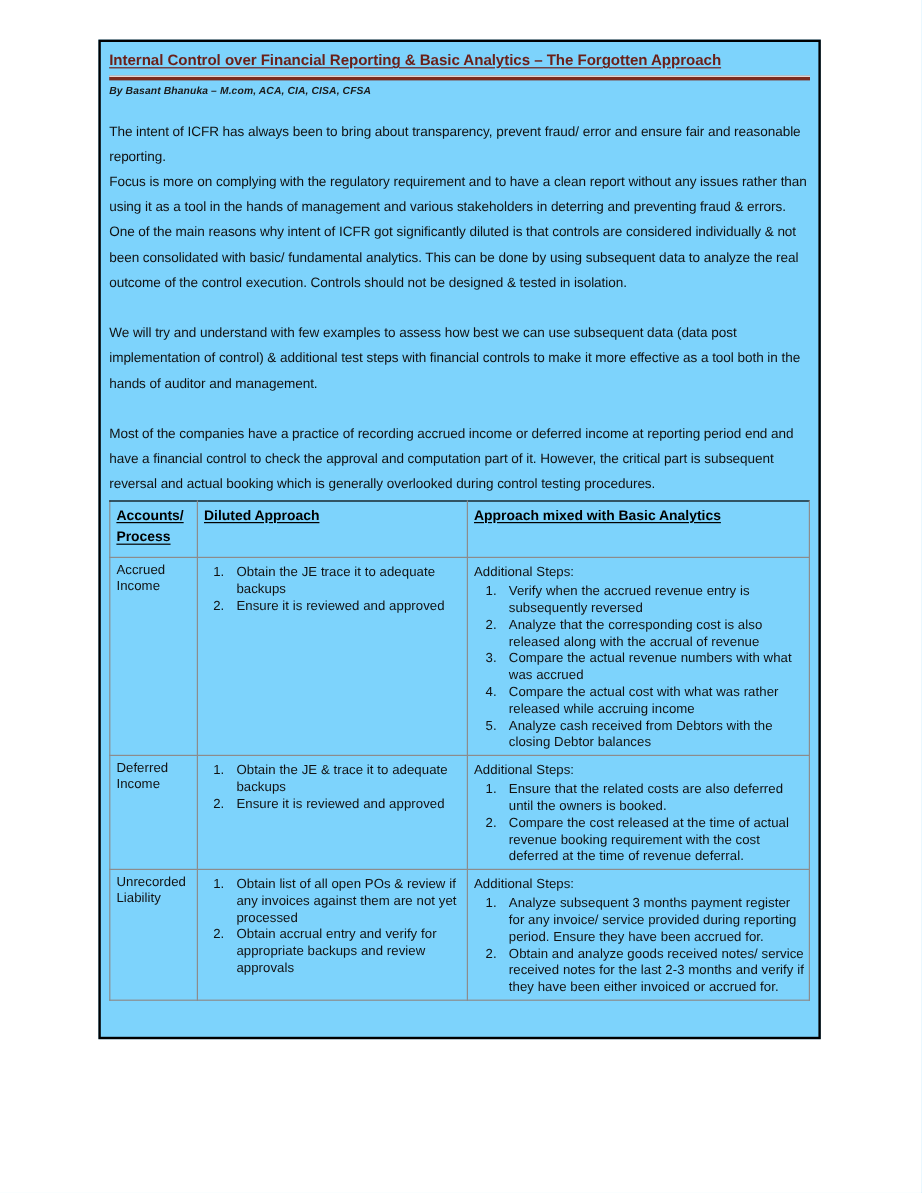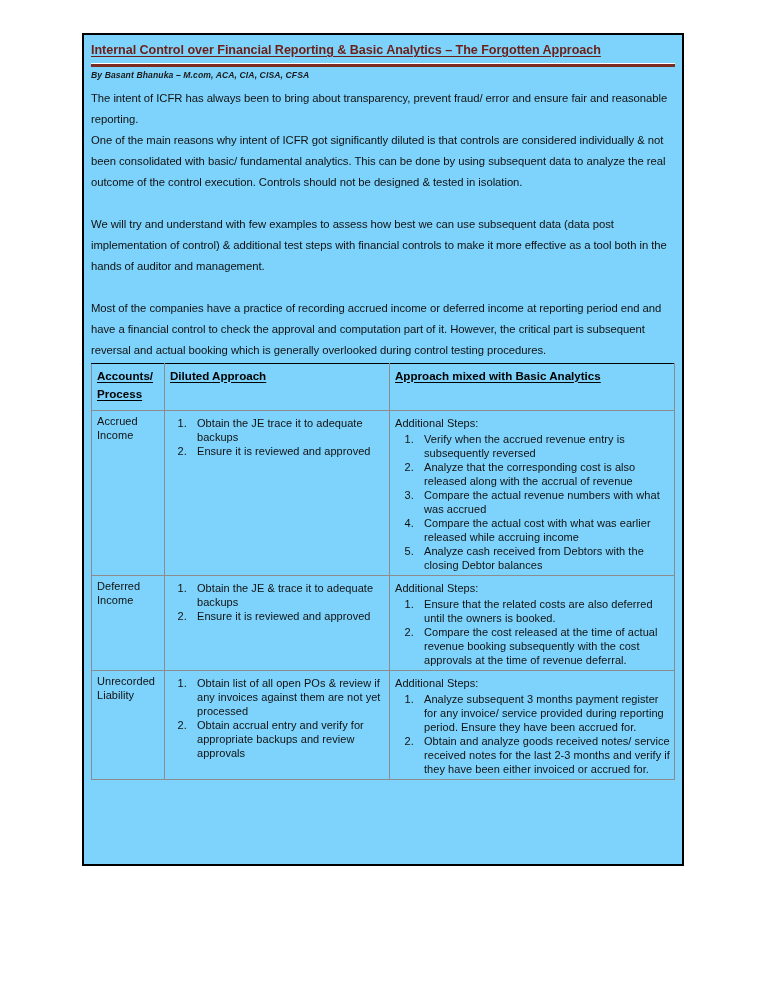--- a/index.html
+++ b/index.html
@@ -50,21 +50,21 @@
     background: #7b2b20;
     border-top: 1px solid #ffffff;
     margin: 4px 0 3px 0;
   }
   .byline {
     font-size: 8.6px;
     font-style: italic;
     font-weight: bold;
     color: #1a1a1a;
     letter-spacing: 0.1px;
-    margin: 0 0 8px 0;
+    margin: 0 0 20px 0;
   }
 
   
   .body-text {
     font-size: 11.3px;
     line-height: 21px;
     color: #111111;
     letter-spacing: -0.05px;
   }
   .body-text p {
@@ -136,20 +136,21 @@
 
 <div class="page">
   <div class="page-inner">
 
     <div class="doc-title">Internal Control over Financial Reporting &amp; Basic Analytics – The Forgotten Approach</div>
     <div class="title-rule"></div>
     <div class="byline">By Basant Bhanuka – M.com, ACA, CIA, CISA, CFSA</div>
 
     <div class="body-text">
       <p>The intent of ICFR has always been to bring about transparency, prevent fraud/ error and ensure fair and reasonable reporting.</p>
+      <p>Focus is more on complying with the regulatory requirement and to have a clean report without any issues rather than using it as a tool in the hands of management and various stakeholders in deterring and preventing fraud &amp; errors.</p>
       <p>One of the main reasons why intent of ICFR got significantly diluted is that controls are considered individually &amp; not been consolidated with basic/ fundamental analytics. This can be done by using subsequent data to analyze the real outcome of the control execution. Controls should not be designed &amp; tested in isolation.</p>
       <p class="spaced">We will try and understand with few examples to assess how best we can use subsequent data (data post implementation of control) &amp; additional test steps with financial controls to make it more effective as a tool both in the hands of auditor and management.</p>
       <p class="spaced">Most of the companies have a practice of recording accrued income or deferred income at reporting period end and have a financial control to check the approval and computation part of it. However, the critical part is subsequent reversal and actual booking which is generally overlooked during control testing procedures.</p>
     </div>
 
     <table class="icfr">
       <colgroup>
         <col class="col-a">
           <col class="col-b">
           <col class="col-c">
@@ -176,39 +177,39 @@
               <li>Obtain the JE trace it to adequate backups</li>
               <li>Ensure it is reviewed and approved</li>
             </ol>
           </td>
           <td class="cell-text">
             <p class="lead">Additional Steps:</p>
             <ol class="steps">
               <li>Verify when the accrued revenue entry is subsequently reversed</li>
               <li>Analyze that the corresponding cost is also released along with the accrual of revenue</li>
               <li>Compare the actual revenue numbers with what was accrued</li>
-              <li>Compare the actual cost with what was earlier released while accruing income</li>
+              <li>Compare the actual cost with what was rather released while accruing income</li>
               <li>Analyze cash received from Debtors with the closing Debtor balances</li>
             </ol>
           </td>
         </tr>
 
         <tr class="r2">
           <td class="cell-text">Deferred Income</td>
           <td class="cell-text">
             <ol class="steps tight">
               <li>Obtain the JE &amp; trace it to adequate backups</li>
               <li>Ensure it is reviewed and approved</li>
             </ol>
           </td>
           <td class="cell-text">
             <p class="lead">Additional Steps:</p>
             <ol class="steps">
               <li>Ensure that the related costs are also deferred until the owners is booked.</li>
-              <li>Compare the cost released at the time of actual revenue booking subsequently with the cost approvals at the time of revenue deferral.</li>
+              <li>Compare the cost released at the time of actual revenue booking requirement with the cost deferred at the time of revenue deferral.</li>
             </ol>
           </td>
         </tr>
 
         <tr class="r3">
           <td class="cell-text">Unrecorded Liability</td>
           <td class="cell-text">
             <ol class="steps tight">
               <li>Obtain list of all open POs &amp; review if any invoices against them are not yet processed</li>
               <li>Obtain accrual entry and verify for appropriate backups and review approvals</li>

